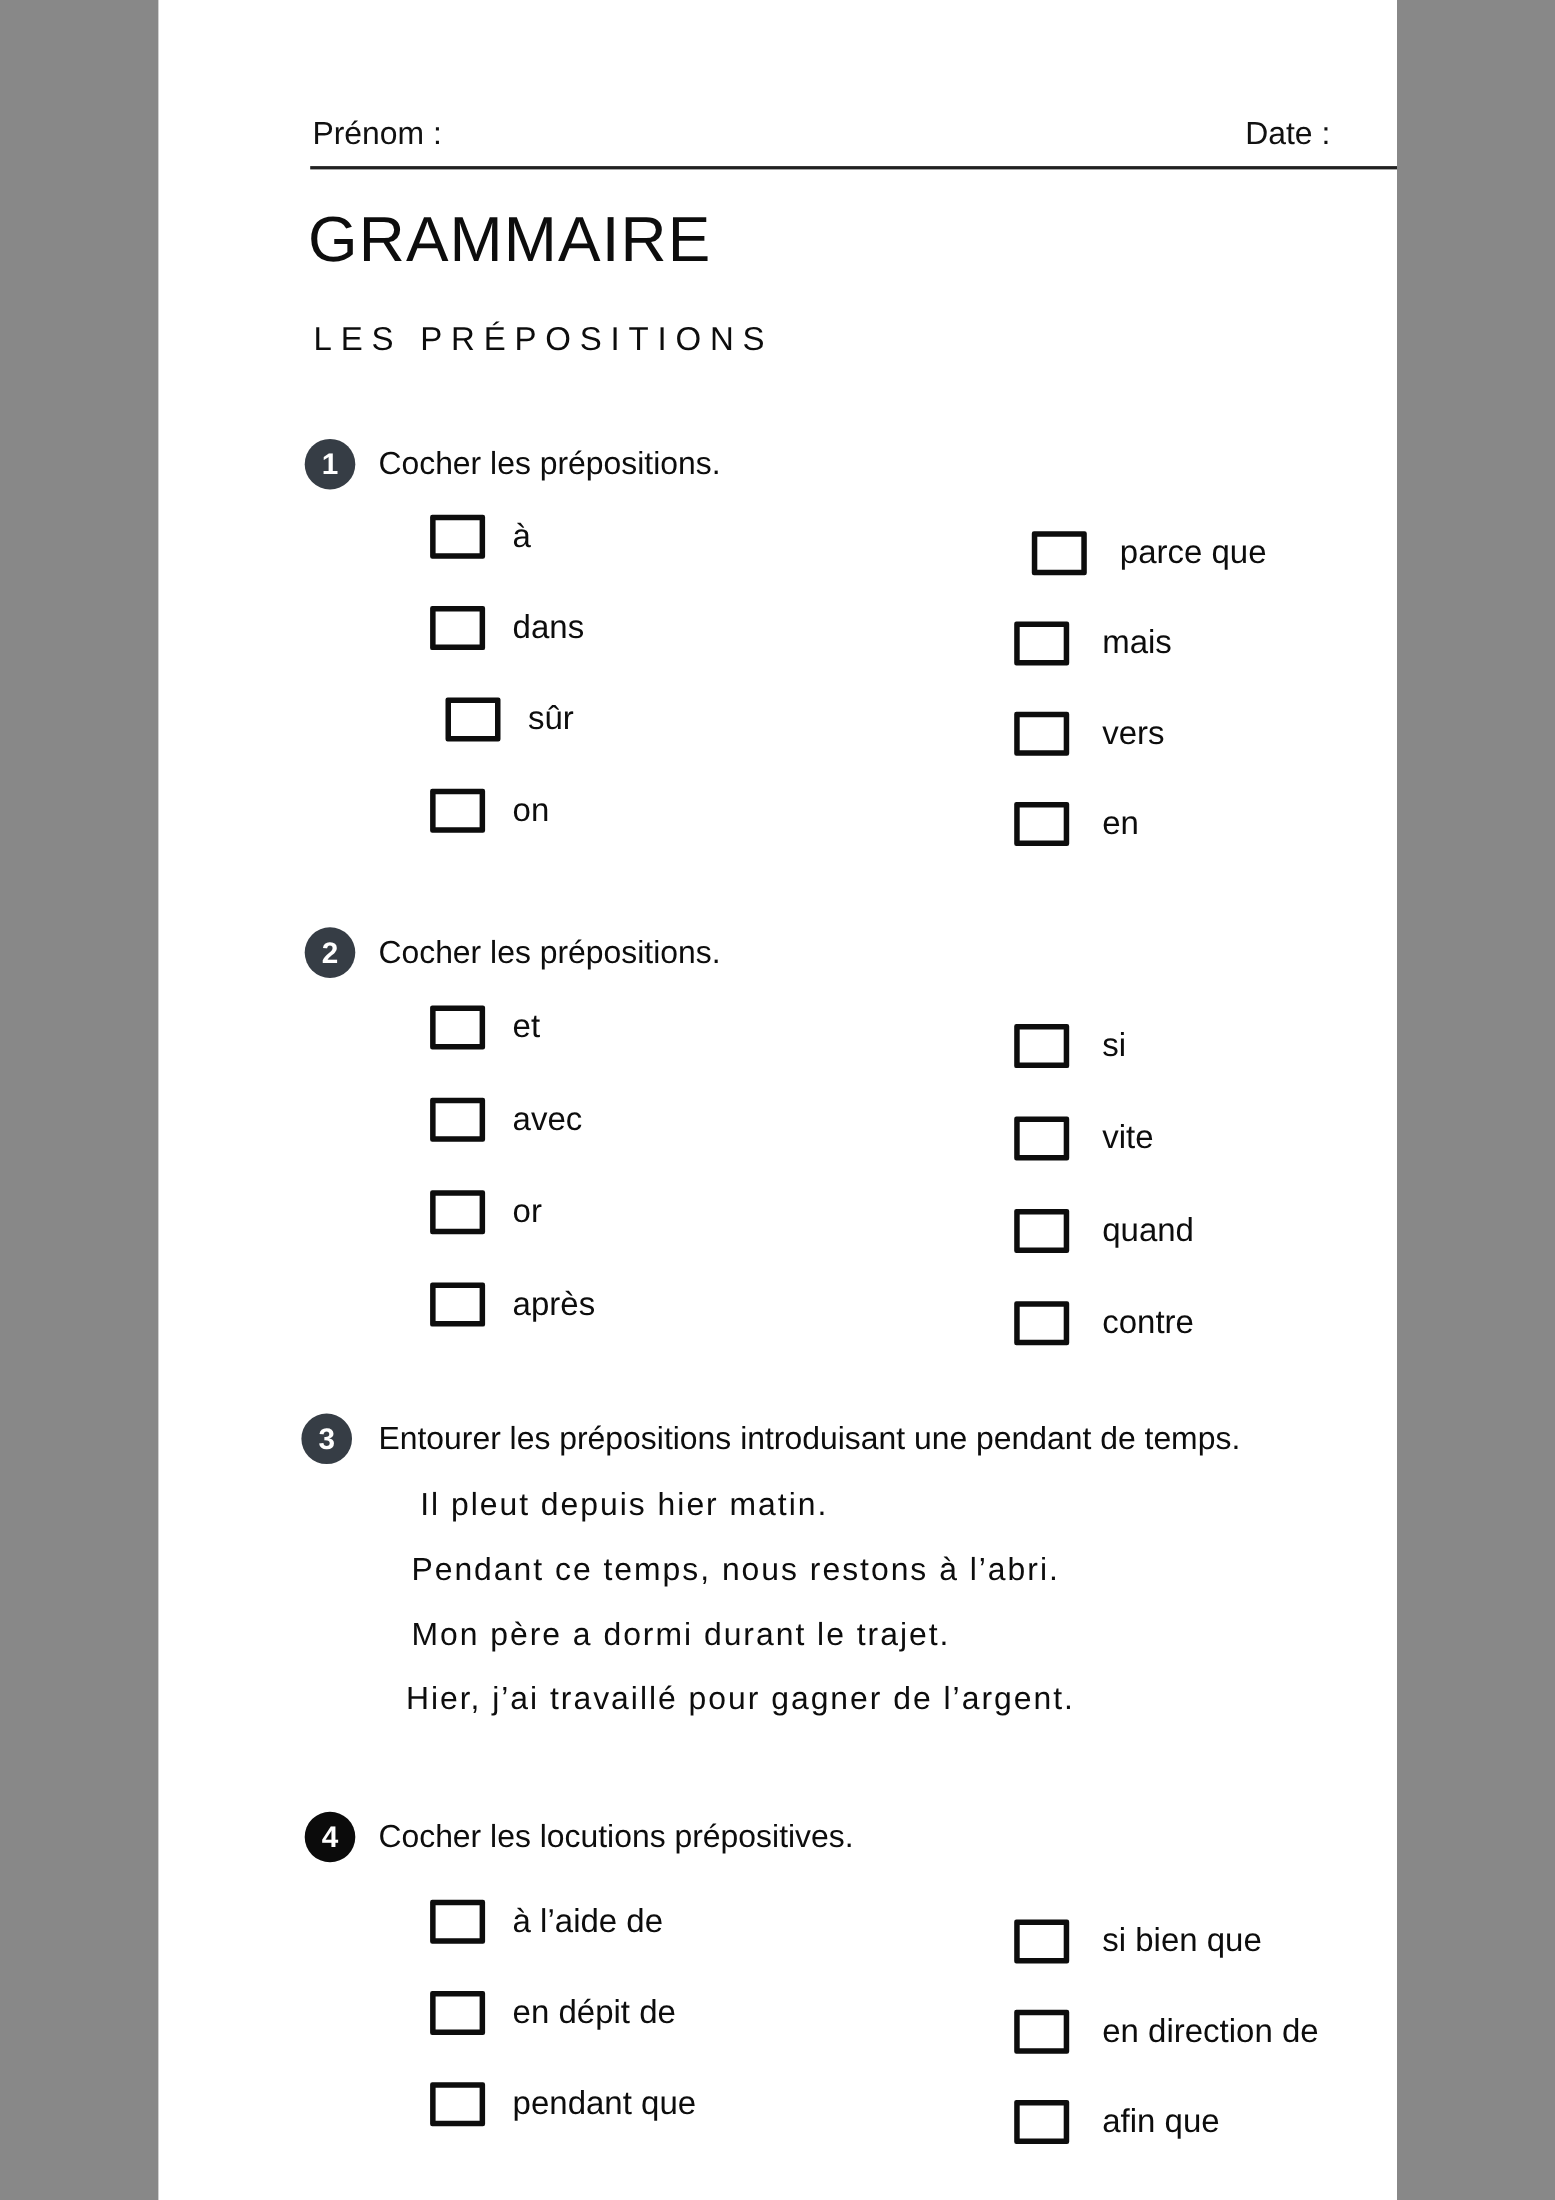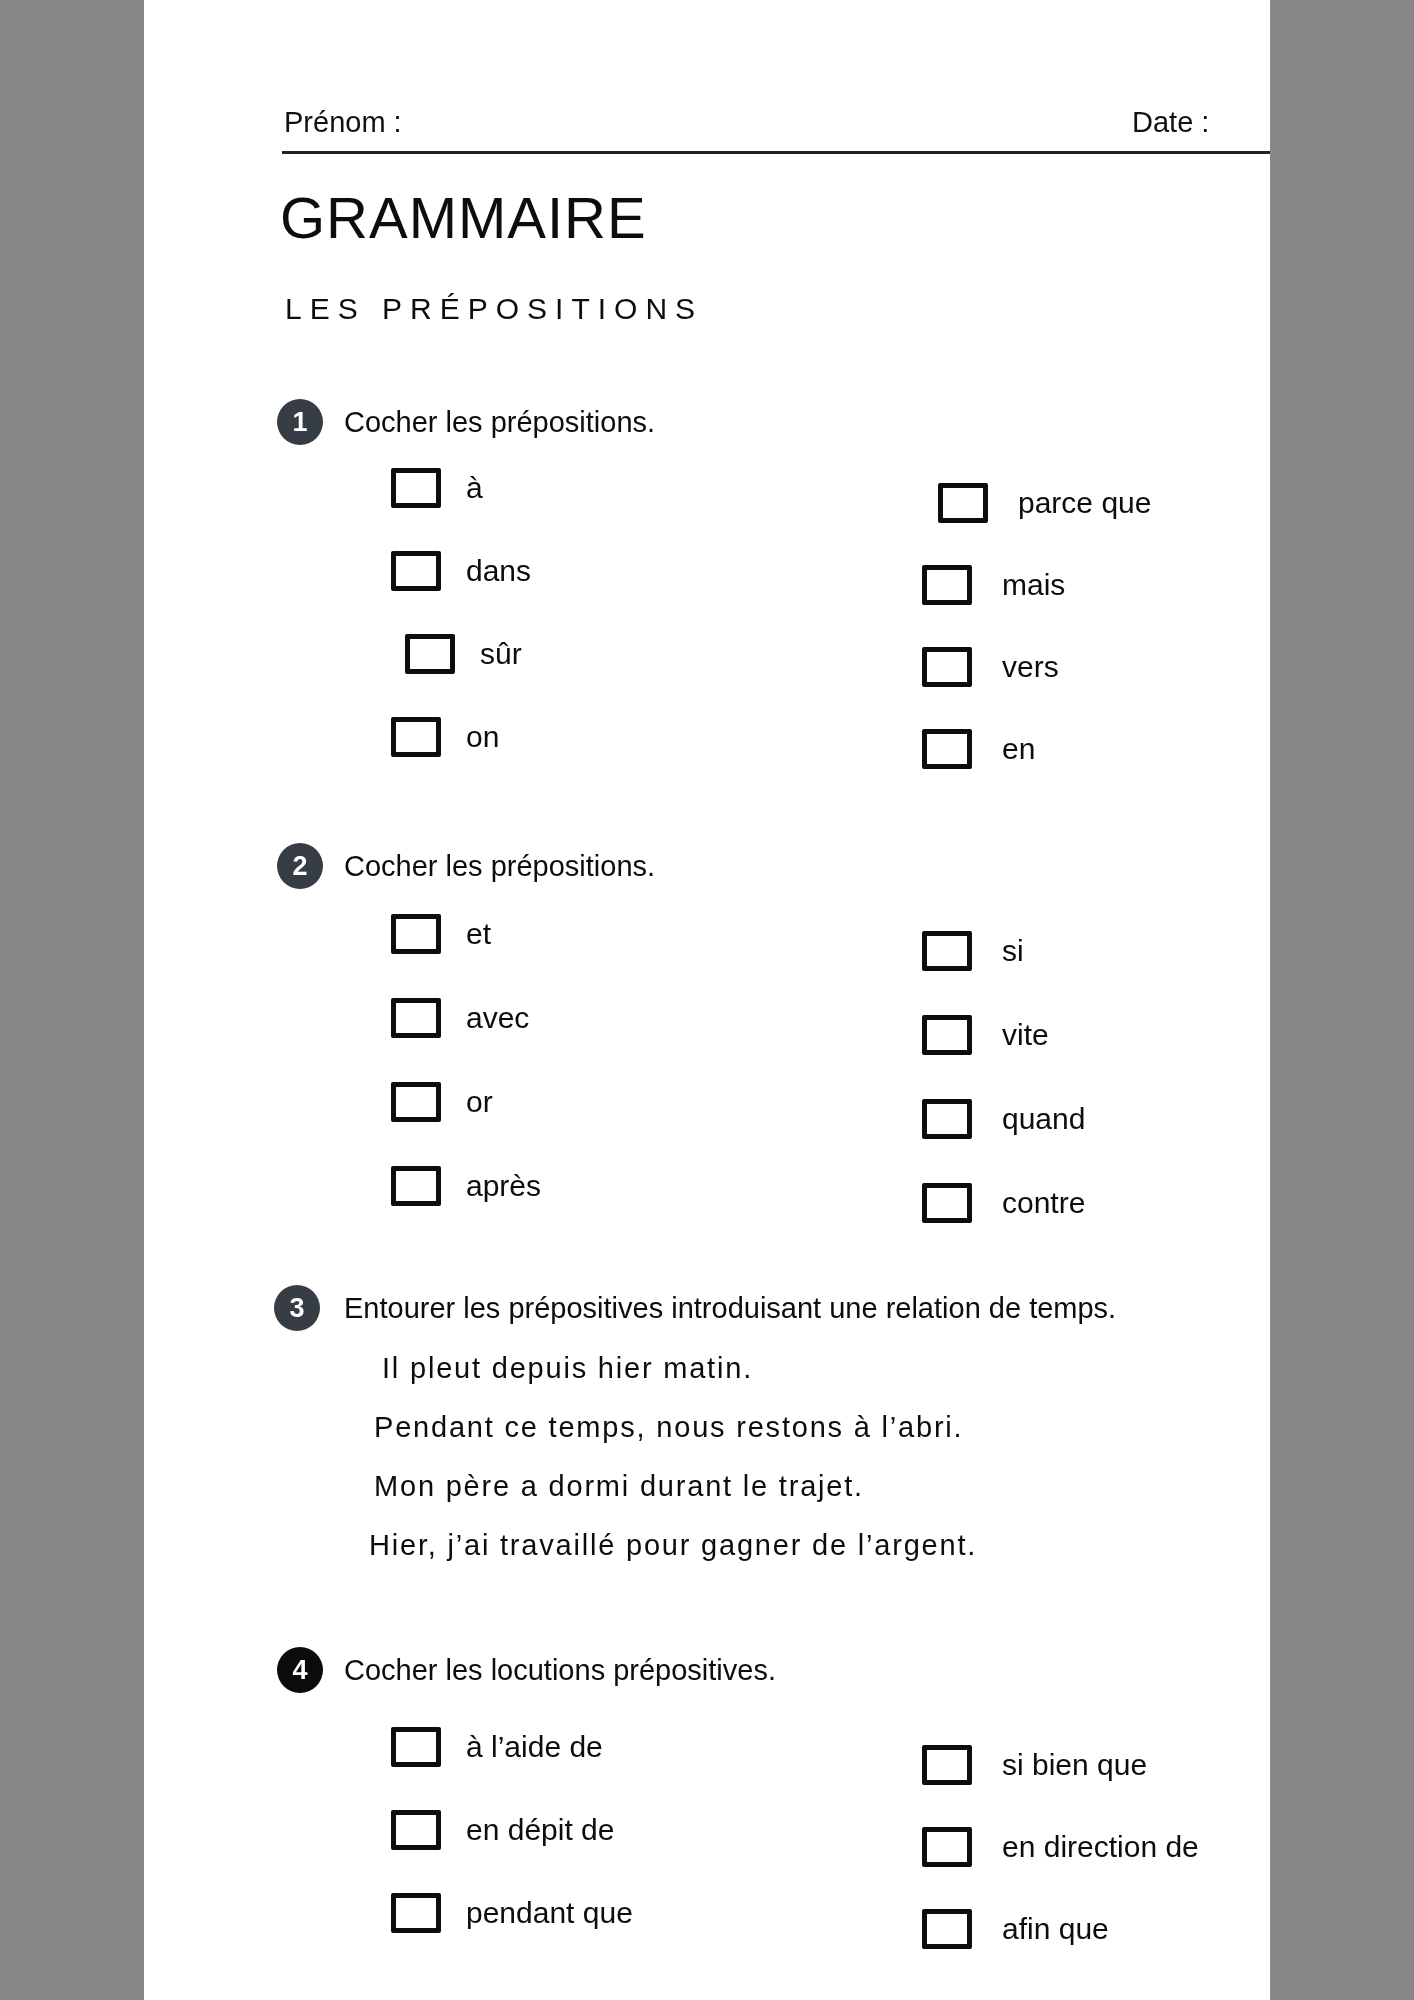--- a/index.html
+++ b/index.html
@@ -119,21 +119,21 @@
     <span class="lab">quand</span>
   </div>
   <div class="abs item rightcol" style="left:778px;top:1183px;">
     <span class="cbox"></span>
     <span class="lab">contre</span>
   </div>
 
   <div class="abs badge" style="left: 130px; top: 1285px; background: rgb(54, 61, 69);">
     <span>3</span>
   </div>
-  <div class="abs instruction" style="left:200px;top:1292px;">Entourer les prépositives introduisant une relation de temps.</div>
+  <div class="abs instruction" style="left:200px;top:1292px;">Entourer les prépositions introduisant une pendant de temps.</div>
 
   <div class="abs sentence" style="left:238px;top:1352px;">Il pleut depuis hier matin.</div>
   <div class="abs sentence" style="left:230px;top:1411px;">Pendant ce temps, nous restons à l’abri.</div>
   <div class="abs sentence" style="left:230px;top:1470px;">Mon père a dormi durant le trajet.</div>
   <div class="abs sentence" style="left:225px;top:1529px;">Hier, j’ai travaillé pour gagner de l’argent.</div>
 
   <div class="abs badge" style="left: 133px; top: 1647px; background: rgb(11, 11, 11);">
     <span>4</span>
   </div>
   <div class="abs instruction" style="left:200px;top:1654px;">Cocher les locutions prépositives.</div>

